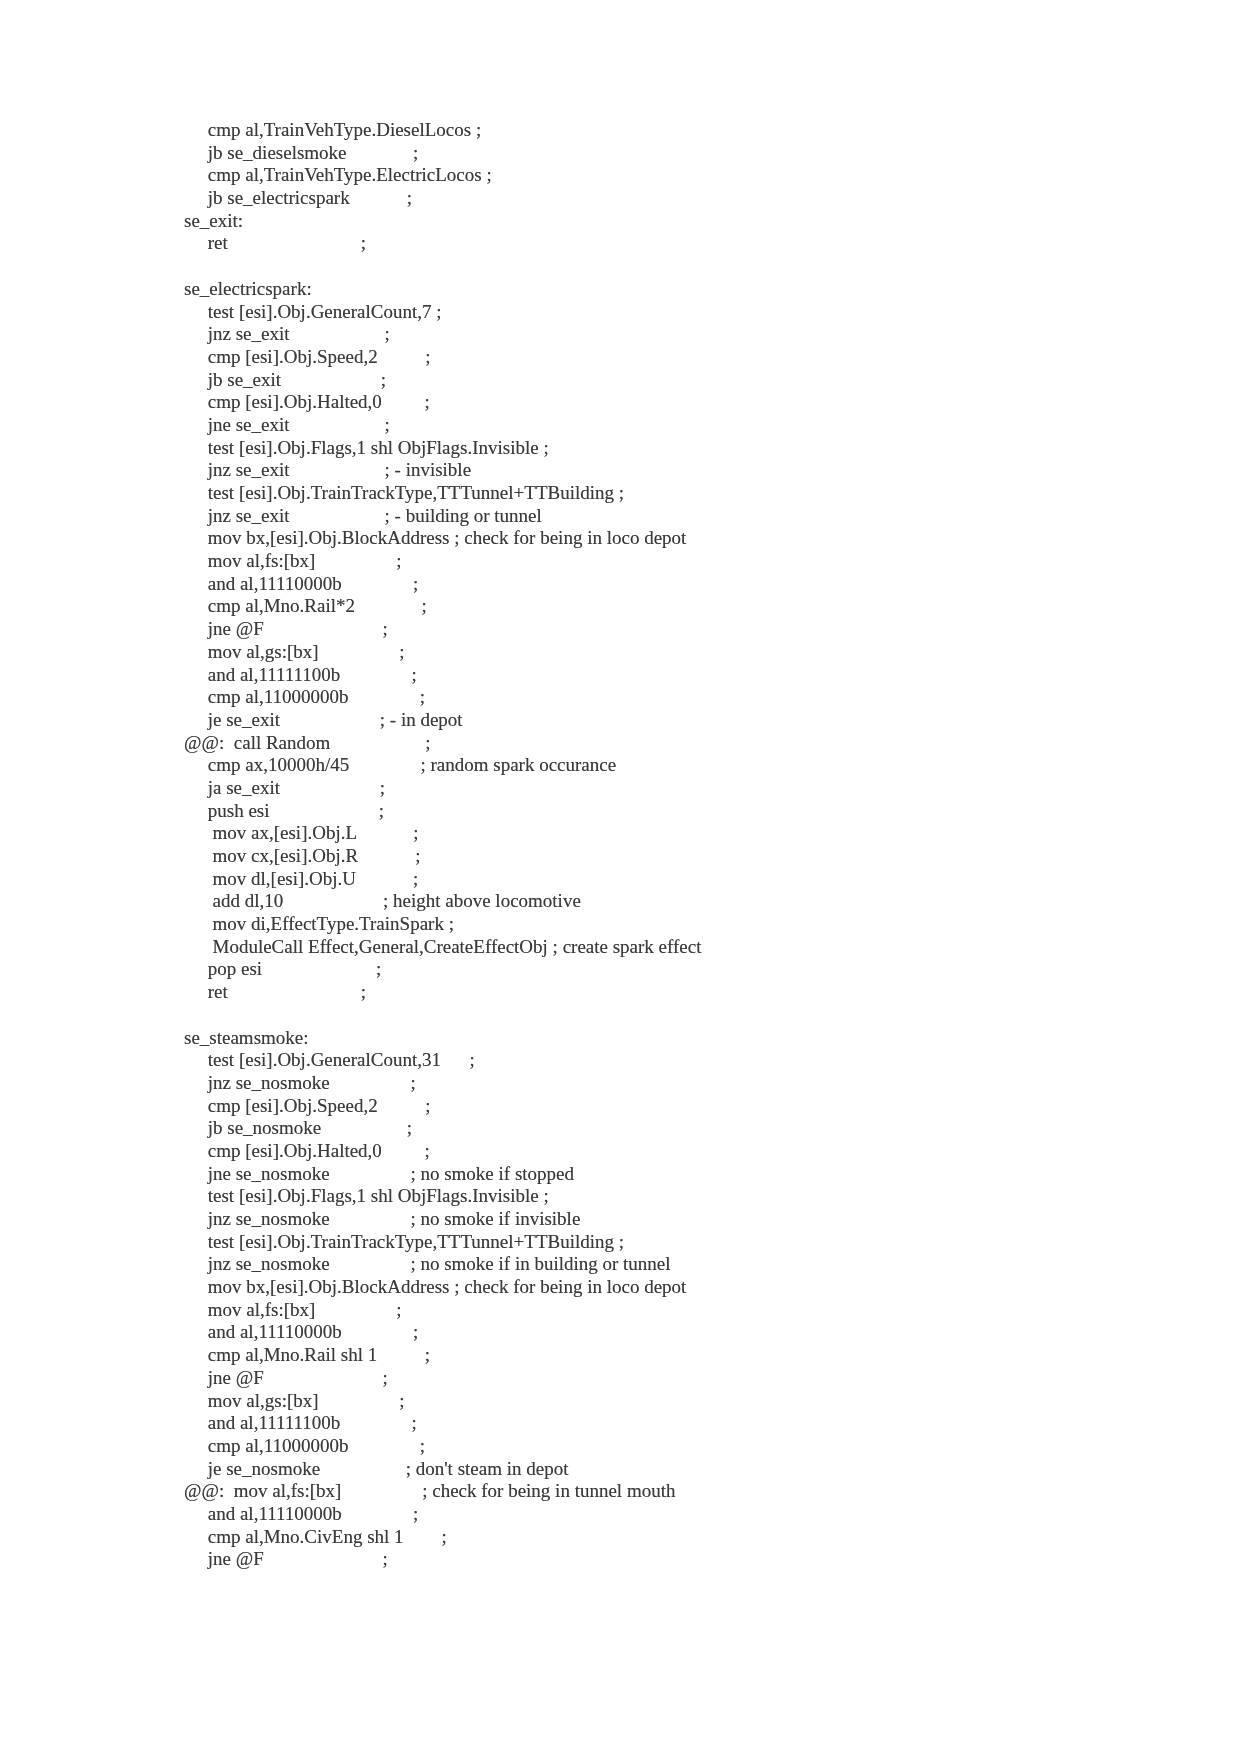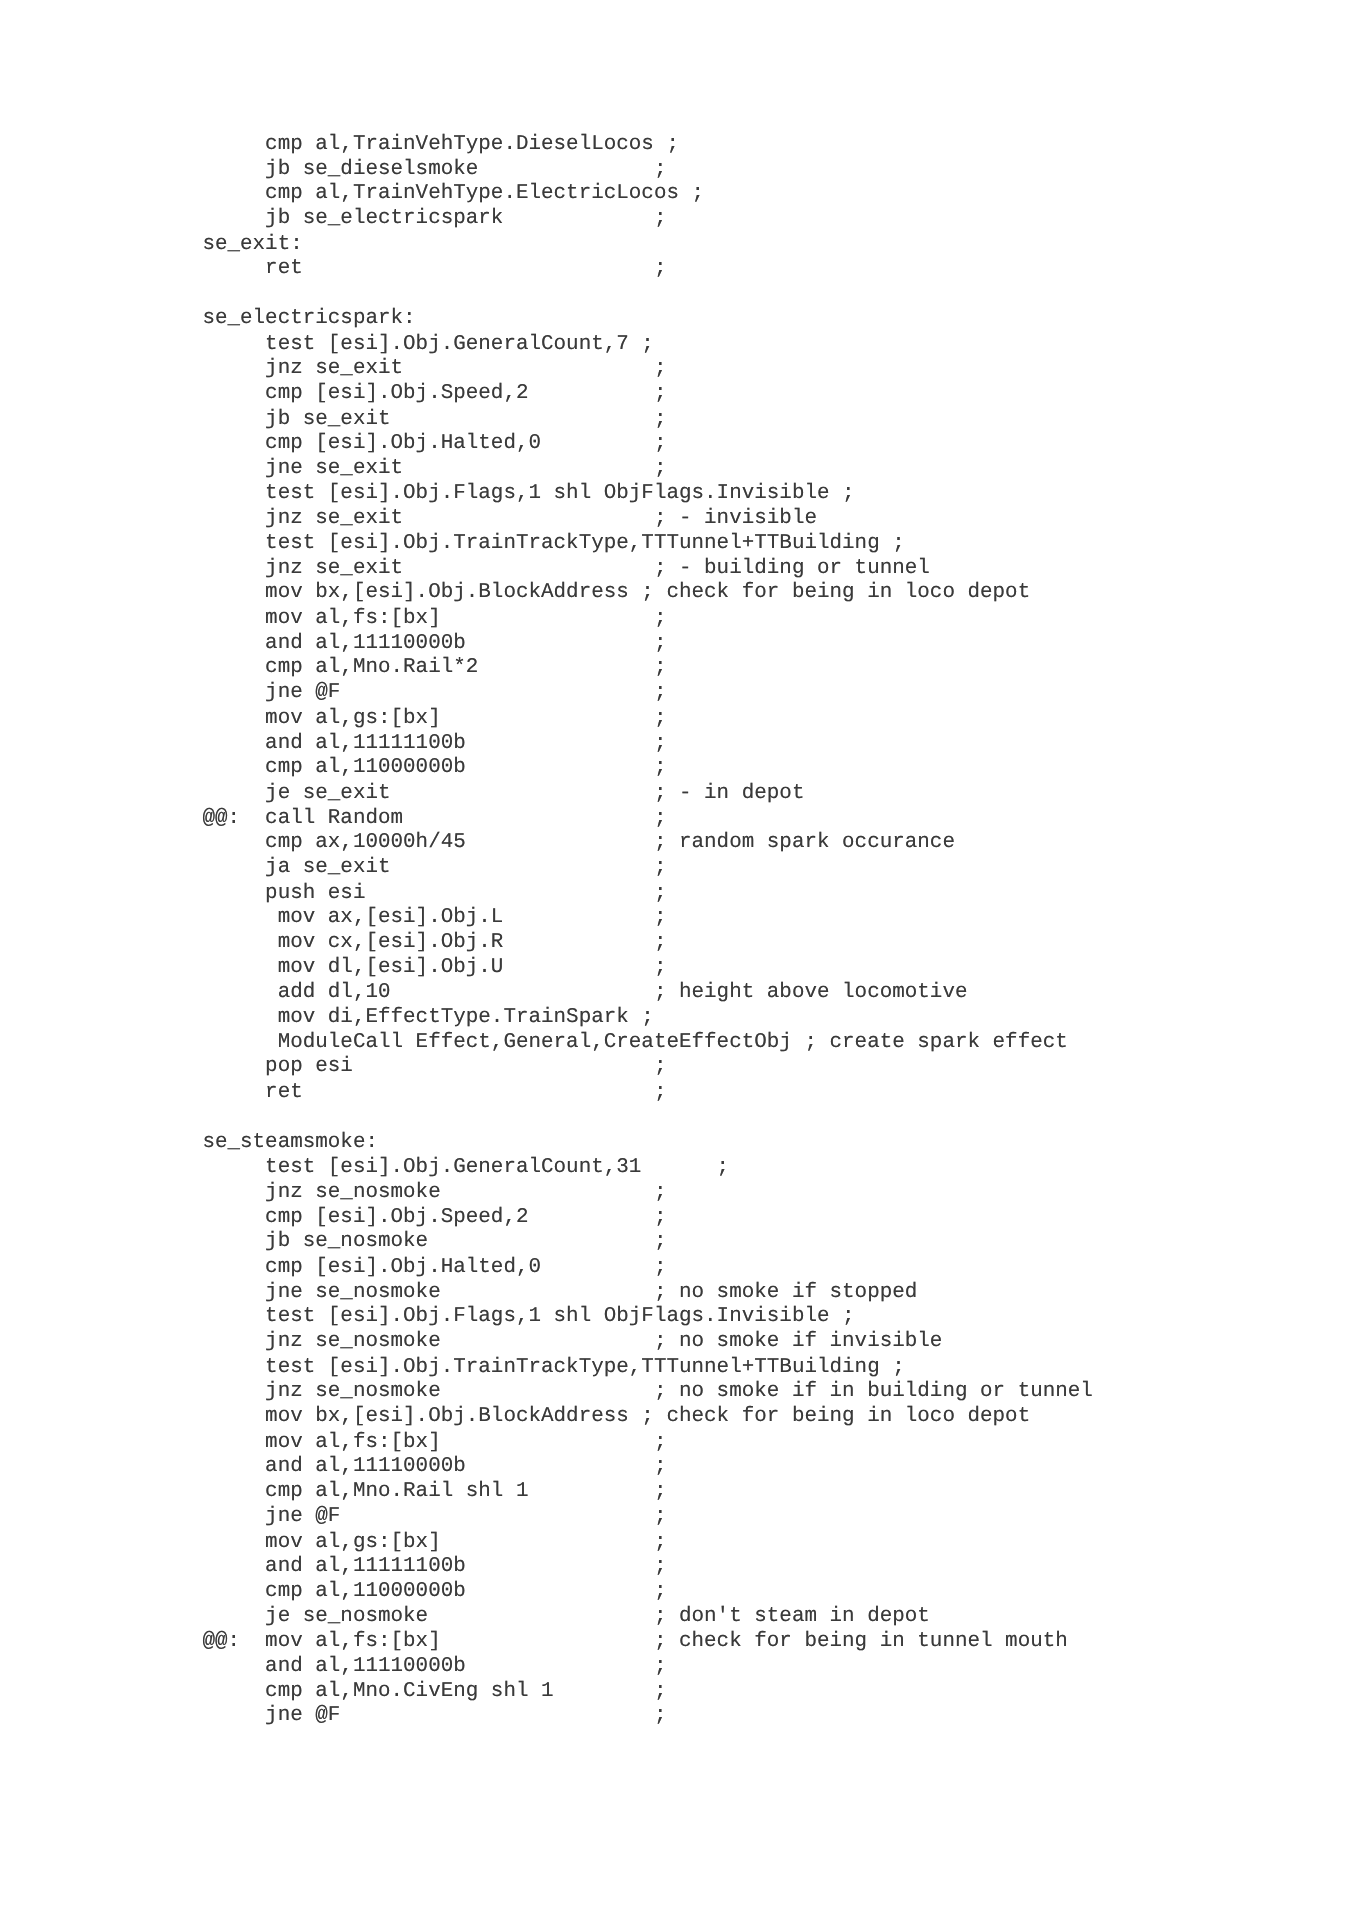--- a/index.html
+++ b/index.html
@@ -15,21 +15,21 @@
   .page {
     position: relative;
     width: 1241px;
     height: 1755px;
     background: #ffffff;
     box-sizing: border-box;
     padding: 119px 20px 0 184px;
   }
   .code-listing {
     margin: 0;
-    font-family: Liberation Mono, monospace;
+    font-family: Liberation Serif, serif;
     font-size: 19px;
     line-height: 22.7px;
     color: #3a3a3a;
     white-space: pre;
     letter-spacing: 0px;
   }
   .code-line {
     height: 22.7px;
     white-space: pre;
     

